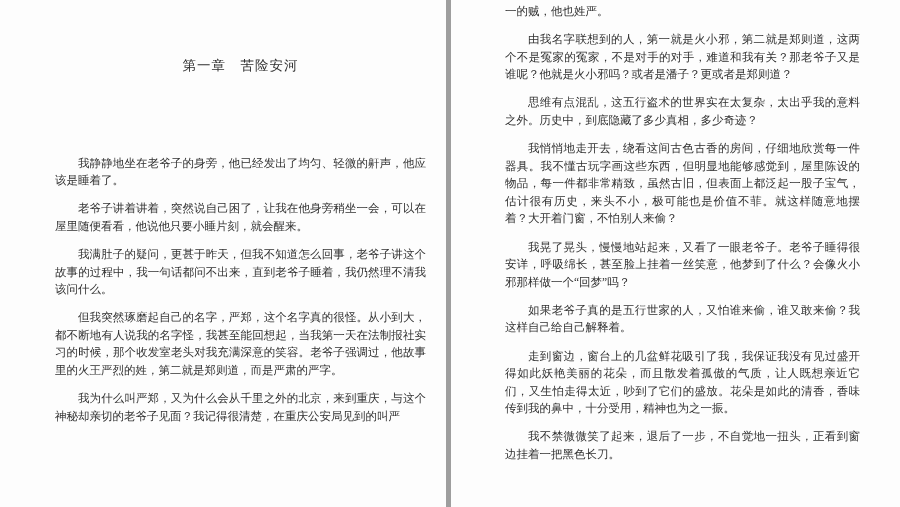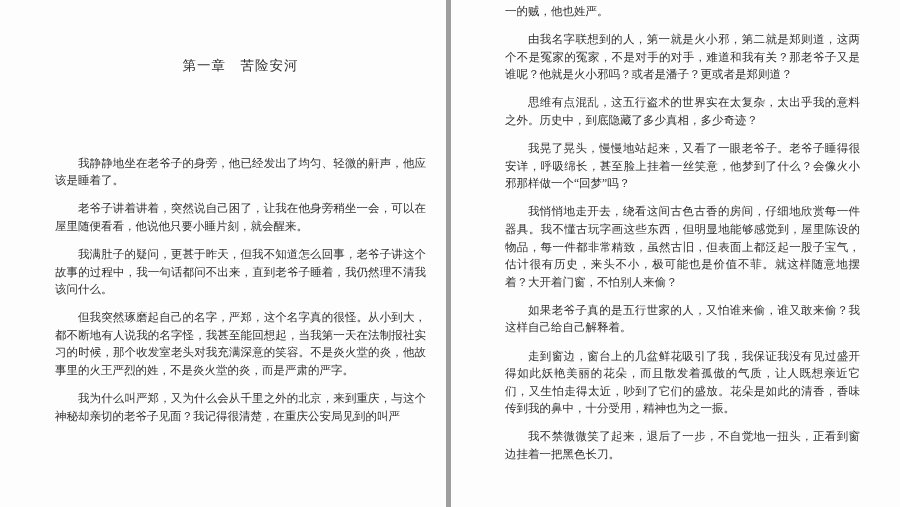--- a/index.html
+++ b/index.html
@@ -59,30 +59,30 @@
 </head>
 <body>
 
 <div class="reader">
 
   <div class="page page-left">
     <h1 class="chapter-title">第一章　苦险安河</h1>
     <p>我静静地坐在老爷子的身旁，他已经发出了均匀、轻微的鼾声，他应该是睡着了。</p>
     <p>老爷子讲着讲着，突然说自己困了，让我在他身旁稍坐一会，可以在屋里随便看看，他说他只要小睡片刻，就会醒来。</p>
     <p>我满肚子的疑问，更甚于昨天，但我不知道怎么回事，老爷子讲这个故事的过程中，我一句话都问不出来，直到老爷子睡着，我仍然理不清我该问什么。</p>
-    <p>但我突然琢磨起自己的名字，严郑，这个名字真的很怪。从小到大，都不断地有人说我的名字怪，我甚至能回想起，当我第一天在法制报社实习的时候，那个收发室老头对我充满深意的笑容。不是炎火堂的炎，他故事里的火王严烈的姓，不是炎火堂的炎，而是严肃的严字。</p>
+    <p>但我突然琢磨起自己的名字，严郑，这个名字真的很怪。从小到大，都不断地有人说我的名字怪，我甚至能回想起，当我第一天在法制报社实习的时候，那个收发室老头对我充满深意的笑容。老爷子强调过，他故事里的火王严烈的姓，第二就是郑则道，而是严肃的严字。</p>
     <p>我为什么叫严郑，又为什么会从千里之外的北京，来到重庆，与这个神秘却亲切的老爷子见面？我记得很清楚，在重庆公安局见到的叫严</p>
   </div>
 
   <div class="page-divider"></div>
 
   <div class="page page-right">
     <p class="continuation">一的贼，他也姓严。</p>
     <p>由我名字联想到的人，第一就是火小邪，第二就是郑则道，这两个不是冤家的冤家，不是对手的对手，难道和我有关？那老爷子又是谁呢？他就是火小邪吗？或者是潘子？更或者是郑则道？</p>
     <p>思维有点混乱，这五行盗术的世界实在太复杂，太出乎我的意料之外。历史中，到底隐藏了多少真相，多少奇迹？</p>
+    <p>我悄悄地走开去，绕看这间古色古香的房间，仔细地欣赏每一件器具。我不懂古玩字画这些东西，但明显地能够感觉到，屋里陈设的物品，每一件都非常精致，虽然古旧，但表面上都泛起一股子宝气，估计很有历史，来头不小，极可能也是价值不菲。就这样随意地摆着？大开着门窗，不怕别人来偷？</p>
     <p>我晃了晃头，慢慢地站起来，又看了一眼老爷子。老爷子睡得很安详，呼吸绵长，甚至脸上挂着一丝笑意，他梦到了什么？会像火小邪那样做一个“回梦”吗？</p>
-    <p>我悄悄地走开去，绕看这间古色古香的房间，仔细地欣赏每一件器具。我不懂古玩字画这些东西，但明显地能够感觉到，屋里陈设的物品，每一件都非常精致，虽然古旧，但表面上都泛起一股子宝气，估计很有历史，来头不小，极可能也是价值不菲。就这样随意地摆着？大开着门窗，不怕别人来偷？</p>
     <p>如果老爷子真的是五行世家的人，又怕谁来偷，谁又敢来偷？我这样自己给自己解释着。</p>
     <p>走到窗边，窗台上的几盆鲜花吸引了我，我保证我没有见过盛开得如此妖艳美丽的花朵，而且散发着孤傲的气质，让人既想亲近它们，又生怕走得太近，吵到了它们的盛放。花朵是如此的清香，香味传到我的鼻中，十分受用，精神也为之一振。</p>
     <p>我不禁微微笑了起来，退后了一步，不自觉地一扭头，正看到窗边挂着一把黑色长刀。</p>
   </div>
 
 </div>
 
 </body></html>

